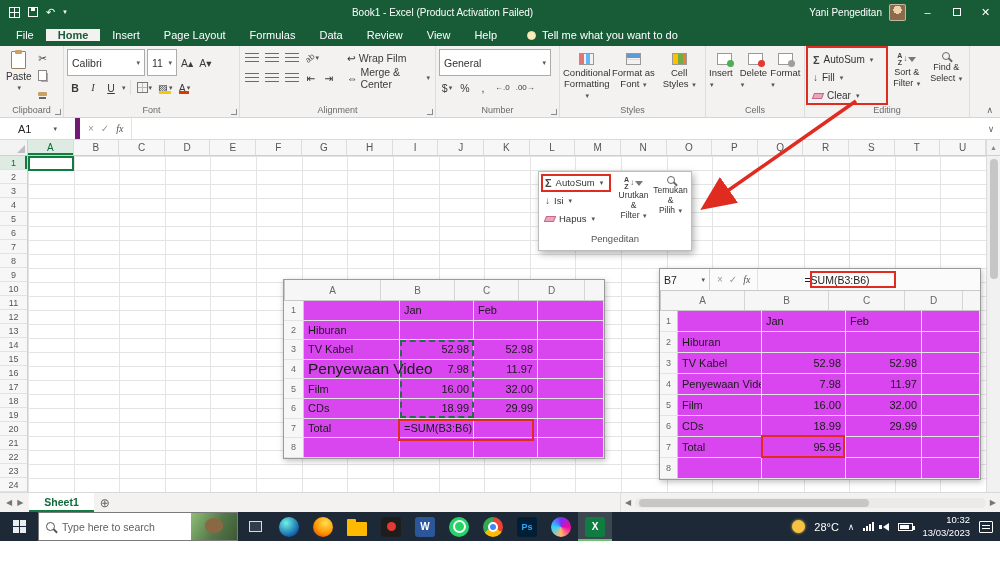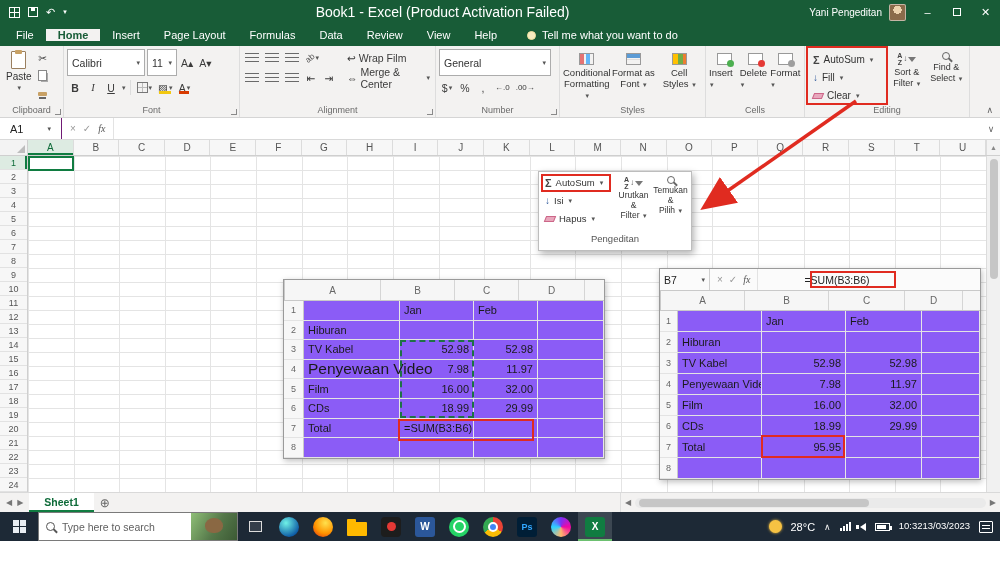--- a/index.html
+++ b/index.html
@@ -9,21 +9,21 @@
 #app{position:relative;width:1000px;height:562px;overflow:hidden}
 
 
 .titlebar{height:24px;background:var(--titlegreen);display:flex;align-items:center;color:#fff}
 .qat{display:flex;align-items:center;gap:8px;padding:0 9px}
 .grid-logo{width:11px;height:11px;border:1px solid #fff;background:linear-gradient(#fff,#fff) 50% 0/1px 100% no-repeat,linear-gradient(#fff,#fff) 0 50%/100% 1px no-repeat}
 .floppy{width:10px;height:10px;border:1px solid #fff;position:relative}
 .floppy:before{content:"";position:absolute;top:0;left:2px;width:4px;height:3px;background:#fff}
 .undo-gl{font-size:11px;line-height:1;color:#fff}
 .qat-caret{font-size:7px;color:#fff}
-.title-text{flex:1;text-align:center;font-size:14px;white-space:nowrap;overflow:hidden}
+.title-text{flex:1;text-align:center;font-size:10px;white-space:nowrap;overflow:hidden}
 .title-right{display:flex;align-items:center;gap:7px}
 .user-name{font-size:10px;white-space:nowrap}
 .avatar{width:17px;height:17px;border-radius:2px;background:radial-gradient(circle at 50% 32%,#ecd3ae 0 32%,#8a6b4a 33% 100%);border:1px solid rgba(255,255,255,.5)}
 .winbtns{display:flex}
 .winbtn{width:29px;height:24px;display:flex;align-items:center;justify-content:center;font-size:11px;color:#fff}
 .restore-gl{width:8px;height:8px;border:1px solid #fff}
 
 
 .tabrow{height:22px;background:var(--titlegreen);display:flex;align-items:stretch;color:#fff;padding-left:4px}
 .tabs-wrap{display:flex;align-items:center}
@@ -78,21 +78,21 @@
 .ebig{width:40px;display:flex;flex-direction:column;align-items:center;padding-top:3px;font-size:9px;line-height:1.18;color:#333;text-align:center}
 .sort-ic{display:flex;align-items:center;gap:1px;margin-bottom:1px}
 .az{font-size:7px;font-weight:bold;color:#444;line-height:1}
 .funnel{width:0;height:0;border-left:4px solid transparent;border-right:4px solid transparent;border-top:5px solid #777}
 .mag-ic{width:8px;height:8px;border:1.5px solid #666;border-radius:50%;position:relative;margin-bottom:2px}
 .mag-ic:after{content:"";position:absolute;width:5px;height:1.5px;background:#666;transform:rotate(45deg);right:-4px;bottom:-1px}
 .collapse{position:absolute;right:7px;bottom:2px;font-size:9px;color:#666}
 
 
 .fbar{height:22px;display:flex;align-items:center;background:#fff;border-bottom:1px solid #D9D9D9}
-.namebox{width:62px;height:100%;display:flex;align-items:center;justify-content:space-between;padding:0 10px;border-right:1px solid #701a75;font-size:11px}
+.namebox{width:80px;height:100%;display:flex;align-items:center;justify-content:space-between;padding:0 18px;border-right:5px solid #701a75;font-size:11px}
 .fbtns{display:flex;align-items:center;gap:7px;padding:0 8px;border-right:1px solid #E3E3E3;color:#999;height:100%;font-size:10px}
 .fx{font-style:italic;font-family:"Liberation Serif",serif;color:#555}
 .finput{flex:1;height:100%}
 .fchev{width:18px;text-align:center;color:#666;font-size:9px}
 
 
 .chead{height:16px;display:flex;background:#F7F7F7;border-bottom:1px solid #CFCFCF}
 .corner{width:28px;border-right:1px solid #CFCFCF;position:relative;background:#F3F3F3}
 .corner:after{content:"";position:absolute;right:2px;bottom:2px;border-left:8px solid transparent;border-bottom:8px solid #BDBDBD}
 .chcols{display:flex;flex:1}
@@ -111,21 +111,21 @@
 
 .popup{position:absolute;left:538px;top:171px;width:154px;height:80px;background:#fff;border:1px solid #BDBDBD;box-shadow:2px 3px 7px rgba(0,0,0,.3);z-index:20;display:flex;flex-wrap:wrap;padding:2px 2px 0}
 .pop-left{width:74px;display:flex;flex-direction:column;gap:1px}
 .pop-row{display:flex;align-items:center;gap:4px;height:17px;font-size:9.5px;color:#333;padding-left:4px}
 .pop-right{flex:1;display:flex;justify-content:space-around;padding-top:2px}
 .pop-big{width:36px;display:flex;flex-direction:column;align-items:center;font-size:8.5px;line-height:1.15;color:#333;text-align:center}
 .pop-label{width:100%;text-align:center;font-size:9.5px;color:#555;height:16px;line-height:16px}
 .pop-red{position:absolute;left:2px;top:2px;width:70px;height:18px;border:2px solid var(--red);pointer-events:none}
 
 
-.mini-table{position:absolute;background:#8b5cf6;border:1px solid #9a9a9a;z-index:20;box-shadow:1px 2px 6px rgba(0,0,0,.25)}
+.mini-table{position:absolute;background:#d946ef;border:1px solid #9a9a9a;z-index:20;box-shadow:1px 2px 6px rgba(0,0,0,.25)}
 #left-table{left:283px;top:279px;width:322px;height:180px}
 #right-table{left:659px;top:268px;width:322px;height:212px}
 .st-head{display:flex;background:#F6F6F6;border-bottom:1px solid #C9C9C9}
 .st-ch{display:flex;align-items:center;justify-content:center;font-size:10px;color:#666;border-right:1px solid #D5D5D5}
 .st-corner{border-right:1px solid #C9C9C9;background:#EFEFEF}
 .st-body{position:relative}
 .st-row{display:flex;border-bottom:1px solid #E3E3E3}
 .st-rn{display:flex;align-items:center;justify-content:center;font-size:9px;color:#666;border-right:1px solid #C9C9C9;background:#F7F7F7}
 .st-cell{border-right:1px solid #E6E6E6;padding:0 4px;white-space:nowrap;overflow:hidden;font-size:11px;display:flex;align-items:center;color:#1a1a1a}
 .st-cell.num{justify-content:flex-end}
@@ -214,21 +214,21 @@
 .temp{font-size:11px}
 .chev-up{font-size:9px;color:#eee}
 .net-ic{display:flex;align-items:flex-end;gap:1px}
 .net-ic i{display:block;width:2px;background:#fff}
 .n1{height:3px}.n2{height:5px}.n3{height:7px}.n4{height:9px}
 .vol-ic{width:0;height:0;border-top:4px solid transparent;border-bottom:4px solid transparent;border-right:6px solid #fff;position:relative}
 .vol-ic:before{content:"";position:absolute;left:-4px;top:-2px;width:3px;height:4px;background:#fff}
 .batt-ic{width:15px;height:8px;border:1px solid #fff;position:relative}
 .batt-ic:before{content:"";position:absolute;left:1px;top:1px;bottom:1px;width:9px;background:#fff}
 .batt-ic:after{content:"";position:absolute;right:-3px;top:2px;width:2px;height:4px;background:#fff}
-.clock{display:flex;flex-direction:row;align-items:flex-end;font-size:9.5px;line-height:1.3}
+.clock{display:flex;flex-direction:column;align-items:flex-end;font-size:9.5px;line-height:1.3}
 .notif-ic{width:14px;height:12px;border:1px solid #fff;border-radius:1px;position:relative}
 .notif-ic:after{content:"";position:absolute;left:2px;top:3px;width:8px;height:1px;background:#fff;box-shadow:0 3px 0 #fff}
 </style>
 </head>
 <body>
 
 <div id="app">
 
   <div class="titlebar">
     <div class="qat">

